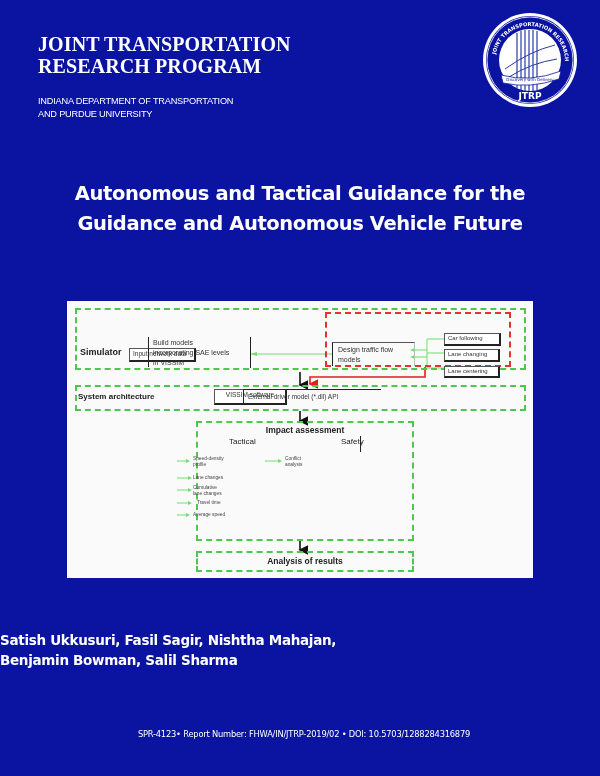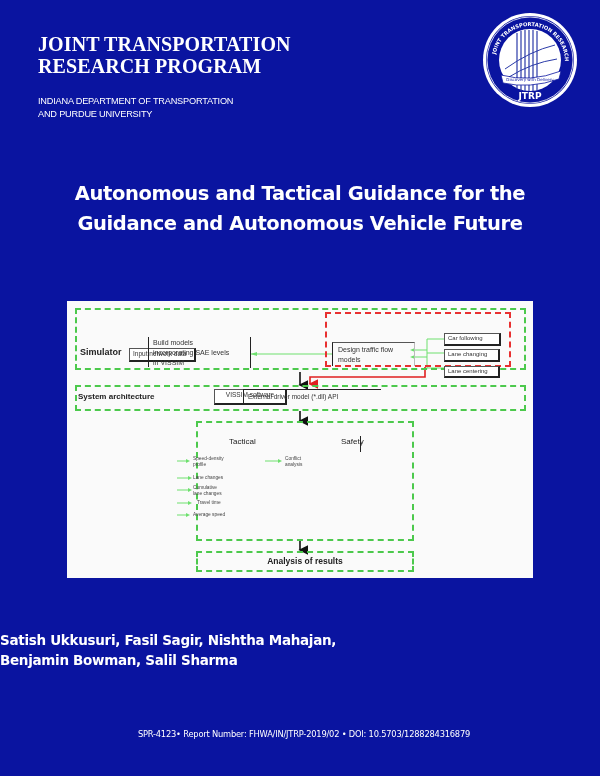--- a/index.html
+++ b/index.html
@@ -136,20 +136,21 @@
   <div class="box" style="left:377px;top:32px;width:57px;height:13px;font-size:6px;">Car following</div>
   <div class="box" style="left:377px;top:48px;width:56px;height:13px;font-size:6px;">Lane changing</div>
   <div class="box" style="left:377px;top:65px;width:56px;height:12px;font-size:6px;">Lane centering</div>
 
   <div class="dash-g" style="left:8px;top:84px;width:451px;height:26px;"></div>
   <div class="lbl" style="left:11px;top:91px;font-size:8px;font-weight:bold;color:#222;">System architecture</div>
   <div class="box" style="left:147px;top:88px;width:73px;height:16px;font-size:6.5px;text-align:center;">VISSIM software</div>
   <div class="abs" style="left:176px;top:88px;width:138px;height:16px;border-top:1px solid #222;border-left:1.5px solid #222;font-size:6.5px;color:#333;padding:3px 4px;white-space:nowrap;">External driver model (*.dll) API</div>
 
   <div class="dash-g" style="left:129px;top:120px;width:218px;height:120px;"></div>
+  <div class="lbl" style="left:0;width:466px;top:124px;text-align:center;font-size:8.5px;font-weight:bold;color:#222;padding-left:10px;">Impact assessment</div>
   <div class="lbl" style="left:162px;top:136px;font-size:8px;color:#222;">Tactical</div>
   <div class="lbl" style="left:274px;top:136px;font-size:8px;color:#222;">Safety</div>
   <div class="abs" style="left:293px;top:135px;height:16px;border-left:1.5px solid #222;"></div>
 
   <div class="lbl" style="left:126px;top:155px;font-size:4.8px;line-height:6px;color:#444;">
     <div>Speed-density</div>
     <div>profile</div>
   </div>
   <div class="lbl" style="left:126px;top:174px;font-size:4.8px;color:#444;">Lane changes</div>
   <div class="lbl" style="left:126px;top:184px;font-size:4.8px;line-height:6px;color:#444;">

